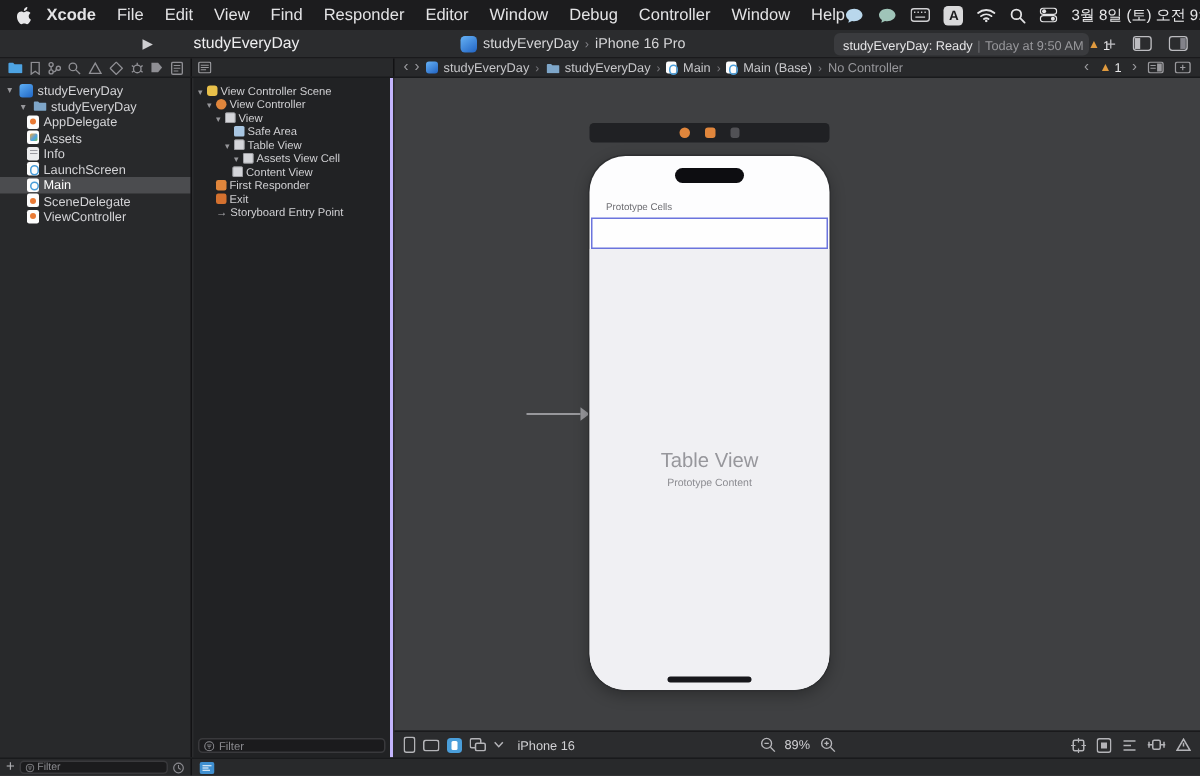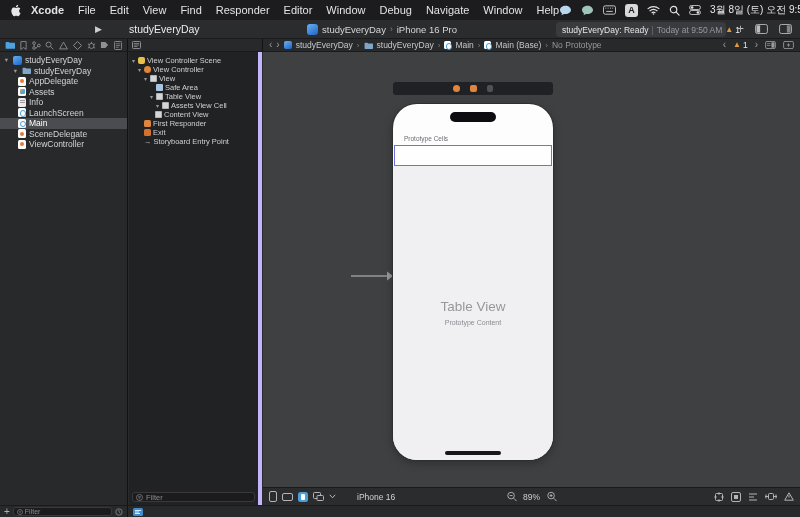--- a/index.html
+++ b/index.html
@@ -57,21 +57,21 @@
 .ic-swift{width:8px;height:9px;background:#fdfdfd;border-radius:1.5px}
 .ic-swift::after{content:"";position:absolute;left:2px;top:2.5px;width:4px;height:4px;background:#e87a35;border-radius:50%}
 .ic-assets{width:8px;height:9px;background:#fdfdfd;border-radius:1.5px}
 .ic-assets::after{content:"";position:absolute;left:1.5px;top:2px;width:5px;height:5px;background:linear-gradient(135deg,#f5a83c,#4aa3e8 60%,#7ac14f);border-radius:1px}
 .ic-plist{width:8px;height:9px;background:#ececee;border-radius:1.5px}
 .ic-plist::after{content:"";position:absolute;left:1.5px;top:2.5px;width:5px;height:4px;background:repeating-linear-gradient(#9a9aa0 0 .8px,transparent .8px 2px)}
 .ic-sb{width:8px;height:9px;background:#fdfdfd;border-radius:1.5px}
 .ic-sb::after{content:"";position:absolute;left:1.5px;top:2px;width:4.5px;height:4.5px;border:1px solid #4a9eda;border-radius:50%}
 
 
-.outline{position:absolute;top:52px;left:129px;width:133px;bottom:12px;background:#212224;border-right:4px solid #c4b5fd;overflow:hidden}
+.outline{position:absolute;top:52px;left:129px;width:133px;bottom:12px;background:#212224;border-right:2px solid #c4b5fd;overflow:hidden}
 .out-tree{padding-top:4px}
 .out-row{height:9px;display:flex;align-items:center;gap:2px;font-size:7.5px;color:#d0d0d3;white-space:nowrap}
 .odisc{width:5px;font-size:6px;color:#96969a;text-align:center;flex:none}
 .od0{padding-left:2px}.od1{padding-left:8px}.od2{padding-left:14px}.od3{padding-left:20px}.od4{padding-left:26px}.od5{padding-left:19px}
 .oc{width:7px;height:7px;border-radius:1px;flex:none;display:inline-block}
 .oc-scene{background:#e8c04a;border-radius:2px}
 .oc-vc{background:#e0863c;border-radius:50%}
 .oc-view{background:#d4d5d9;box-shadow:inset 0 0 0 .5px #8e8e93}
 .oc-safe{background:#a8c6e2}
 .oc-fr{background:#e0863c;border-radius:1.5px}
@@ -93,22 +93,22 @@
 .tv-cell{position:absolute;top:41px;left:1px;right:1px;height:21px;background:#fefefe;border:1px solid #6b74dd}
 .table-bg{position:absolute;top:62px;left:0;right:0;bottom:0;background:#f0f0f3}
 .tv-title{position:absolute;top:133px;left:0;right:0;text-align:center;font-size:13.5px;color:#97979c}
 .tv-sub{position:absolute;top:153px;left:0;right:0;text-align:center;font-size:7px;color:#8c8c91}
 .home-indicator{position:absolute;bottom:5px;left:50%;transform:translateX(-50%);width:56px;height:4px;border-radius:2px;background:#17171b}
 .entry-arrow{position:absolute;left:86px;top:218px}
 
 
 .editor-bar{position:absolute;left:263px;right:0;bottom:12px;height:18px;background:#2b2c2e;border-top:1px solid #1a1a1c;display:flex;align-items:center;padding:0 6px}
 .eb-left{display:flex;align-items:center;gap:5px}
-.eb-device{font-size:8.5px;color:#d2d2d5;margin-left:16px;white-space:nowrap}
-.eb-zoom{position:absolute;left:50%;transform:translateX(-50%);display:flex;align-items:center;gap:6px}
+.eb-device{font-size:8.5px;color:#d2d2d5;margin-left:4px;white-space:nowrap}
+.eb-zoom{position:absolute;left:50%;transform:translateX(-50%);display:flex;align-items:flex-start;gap:6px}
 .eb-zoomval{font-size:8.5px;color:#cfcfd2}
 .eb-right{margin-left:auto;display:flex;align-items:center;gap:7px}
 
 
 .bottom-strip{position:absolute;left:0;right:0;bottom:0;height:12px;background:#28292b;border-top:1px solid #191a1c;display:flex}
 .bs-nav{width:128px;flex:none;display:flex;align-items:center;gap:3px;padding:0 4px;border-right:1px solid #121214}
 .bs-plus{color:#b2b2b6;font-size:10px;line-height:10px}
 .bs-filter{flex:1;height:9px;background:#1b1b1d;border:1px solid #39393c;border-radius:3px;display:flex;align-items:center;gap:2px;padding:0 3px}
 .bs-editor{flex:1;display:flex;align-items:center;padding-left:5px}
 </style>
@@ -124,21 +124,21 @@
   <span class="app">Xcode</span>
   <div class="menus">
     <span>File</span>
     <span>Edit</span>
     <span>View</span>
     <span>Find</span>
     <span>Responder</span>
     <span>Editor</span>
     <span>Window</span>
     <span>Debug</span>
-    <span>Navigate</span>
+    <span>Controller</span>
     <span>Window</span>
     <span>Help</span>
   </div>
   <div class="mb-right">
     <span>
       <svg width="13" height="11" viewBox="0 0 16 14">
           <path d="M8 1C4.1 1 1 3.4 1 6.4c0 1.7 1 3.2 2.5 4.2L3 13l3.1-1.6c.6.1 1.2.2 1.9.2 3.9 0 7-2.4 7-5.2S11.9 1 8 1z" fill="#b9d7ec"></path>
         </svg>
     </span>
     <span>
@@ -286,21 +286,21 @@
         <path d="M1 2c0-.6.4-1 1-1h4l1.5 1.5H15c.6 0 1 .4 1 1V11c0 .6-.4 1-1 1H2c-.6 0-1-.4-1-1z" fill="#7ea6c9"></path>
       </svg>
     <span>studyEveryDay</span>
     <span class="crumb-sep">›</span>
     <span class="ic ic-sb" style="width:7px;height:8px"></span>
     <span>Main</span>
     <span class="crumb-sep">›</span>
     <span class="ic ic-sb" style="width:7px;height:8px"></span>
     <span>Main (Base)</span>
     <span class="crumb-sep">›</span>
-    <span class="crumb-muted">No Prototype</span>
+    <span class="crumb-muted">No Controller</span>
     <div class="jb-right">
       <span class="jb-chev">‹</span>
       <span class="warn" style="margin:0">
         <span class="warn-tri">▲</span>
         <span class="warn-count">1</span>
       </span>
       <span class="jb-chev">›</span>
       <span>
           <svg width="11" height="8" viewBox="0 0 12 9">
             <rect x=".5" y=".5" width="11" height="8" rx="1.5" fill="none" stroke="#9a9a9e"></rect>

